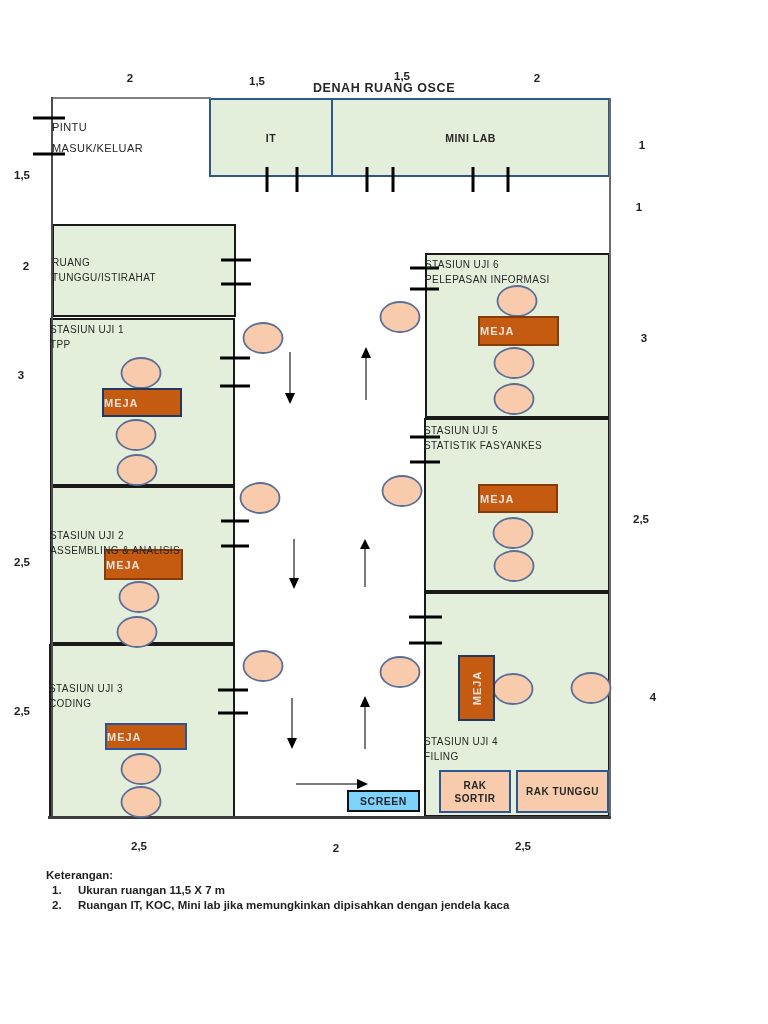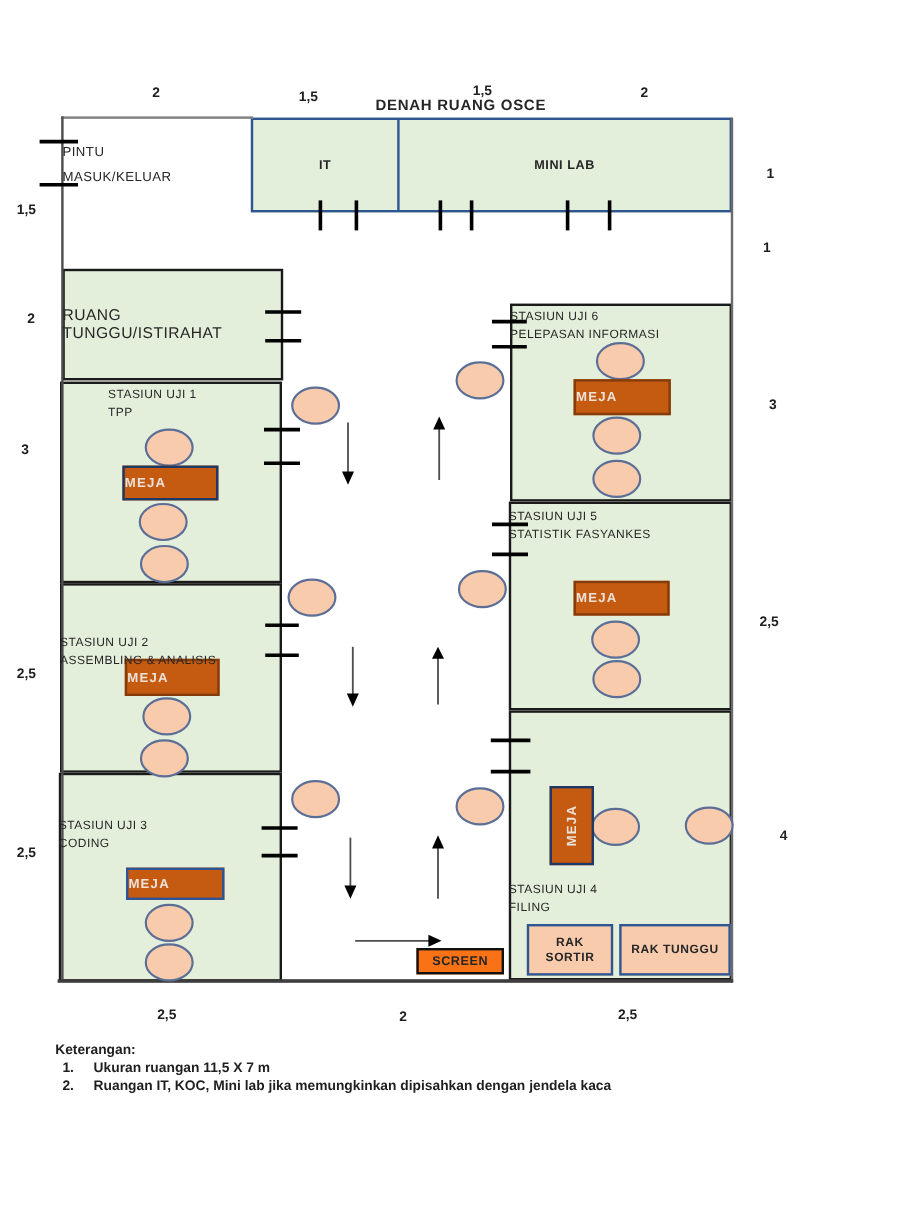--- a/index.html
+++ b/index.html
@@ -161,37 +161,37 @@
     <span style="transform:rotate(-90deg);">MEJA</span>
     </div>
 
   <div class="rak" style="left:439px;top:770px;width:72px;height:43px;">
     <span>RAK</span>
     <span>SORTIR</span>
   </div>
   <div class="rak" style="left:516px;top:770px;width:93px;height:43px;">
     <span>RAK TUNGGU</span>
   </div>
-  <div class="abs" style="left:347px;top:790px;width:73px;height:22px;background:#f97316;border:2px solid #111111;
+  <div class="abs" style="left:347px;top:790px;width:73px;height:22px;background:#7dd3fc;border:2px solid #111111;
               box-sizing:border-box;display:flex;align-items:center;justify-content:center;
               font-size:10.5px;letter-spacing:0.5px;color:#262626;">
     <span>SCREEN</span>
   </div>
 
   <div class="station-title" style="left:52px;top:117px;width:157px;font-size:11px;line-height:21px;">
     <div>PINTU</div>
     <div>MASUK/KELUAR</div>
   </div>
 
-  <div class="station-title" style="left:52px;top:256px;width:184px;font-size:13px;">
+  <div class="station-title" style="left:52px;top:256px;width:184px;font-size:10px;">
     <div>RUANG</div>
     <div>TUNGGU/ISTIRAHAT</div>
   </div>
 
-  <div class="station-title" style="left:50px;top:323px;width:185px;padding-left:40px;">
+  <div class="station-title" style="left:50px;top:323px;width:185px;">
     <div>STASIUN UJI 1</div>
     <div>TPP</div>
   </div>
 
   <div class="station-title" style="left:50px;top:505px;width:158px;margin-top:24px;">
     <div>STASIUN UJI 2</div>
     <div>ASSEMBLING &amp; ANALISIS</div>
   </div>
 
   <div class="station-title" style="left:49px;top:682px;width:186px;">

